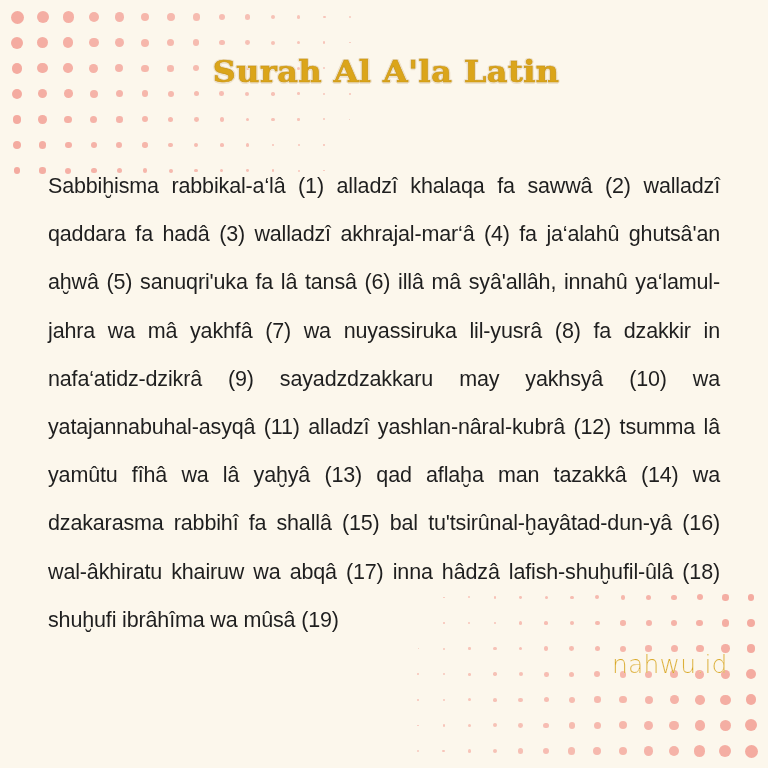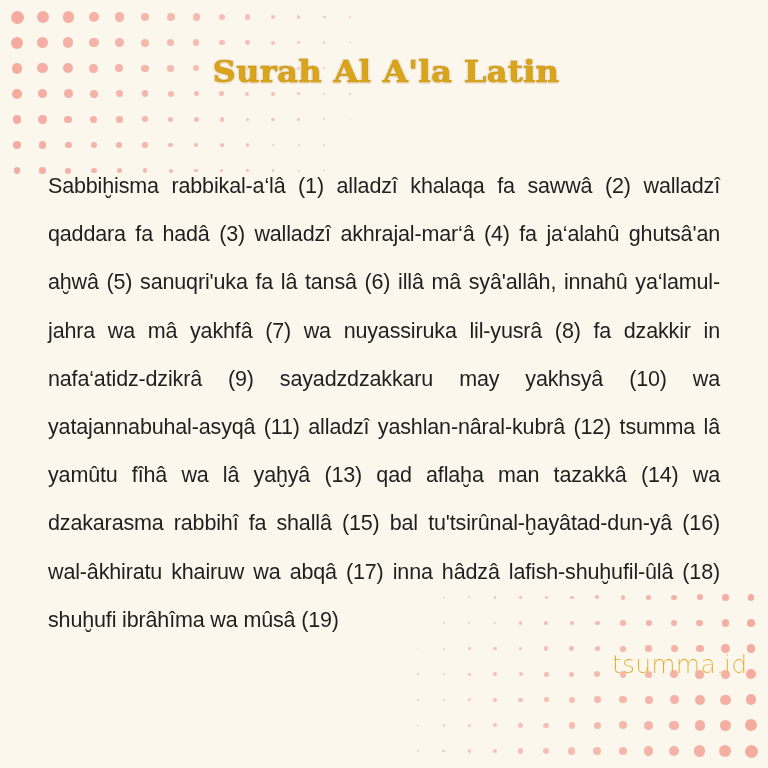--- a/index.html
+++ b/index.html
@@ -273,13 +273,13 @@
     <span class="dot" style="width: 2.80747px; height: 2.80747px; left: 519.196px; top: 595.996px; background: rgb(244, 171, 160); opacity: 0.73;"></span>
     <span class="dot" style="width: 2.35592px; height: 2.35592px; left: 493.822px; top: 596.222px; background: rgb(244, 171, 160); opacity: 0.7;"></span>
     <span class="dot" style="width: 1.90437px; height: 1.90437px; left: 468.448px; top: 596.448px; background: rgb(244, 171, 160); opacity: 0.67;"></span>
     <span class="dot" style="width: 1.45282px; height: 1.45282px; left: 443.074px; top: 596.674px; background: rgb(244, 171, 160); opacity: 0.65;"></span>
   </div>
 
 <h1 class="title">Surah Al A'la Latin</h1>
 
 <p class="body-text">Sabbiḫisma rabbikal-a‘lâ (1) alladzî khalaqa fa sawwâ (2) walladzî qaddara fa hadâ (3) walladzî akhrajal-mar‘â (4) fa ja‘alahû ghutsâ'an aḫwâ (5) sanuqri'uka fa lâ tansâ (6) illâ mâ syâ'allâh, innahû ya‘lamul-jahra wa mâ yakhfâ (7) wa nuyassiruka lil-yusrâ (8) fa dzakkir in nafa‘atidz-dzikrâ (9) sayadzdzakkaru may yakhsyâ (10) wa yatajannabuhal-asyqâ (11) alladzî yashlan-nâral-kubrâ (12) tsumma lâ yamûtu fîhâ wa lâ yaḫyâ (13) qad aflaḫa man tazakkâ (14) wa dzakarasma rabbihî fa shallâ (15) bal tu'tsirûnal-ḫayâtad-dun-yâ (16) wal-âkhiratu khairuw wa abqâ (17) inna hâdzâ lafish-shuḫufil-ûlâ (18) shuḫufi ibrâhîma wa mûsâ (19)</p>
 
-<div class="logo">tsumma.id</div>
+<div class="logo">nahwu.id</div>
 
 </body></html>

